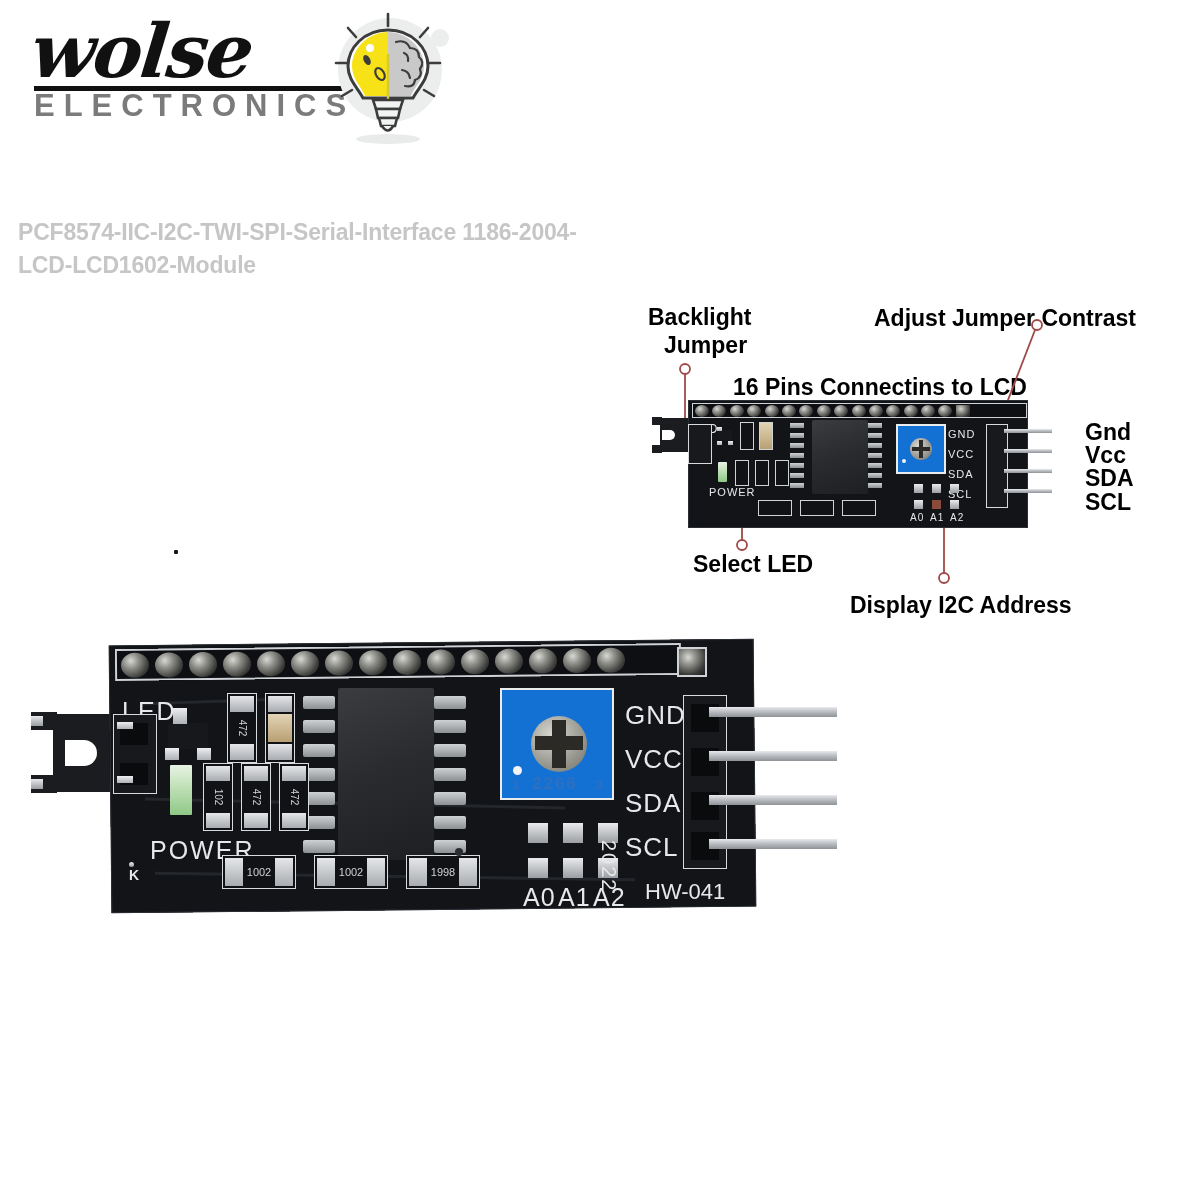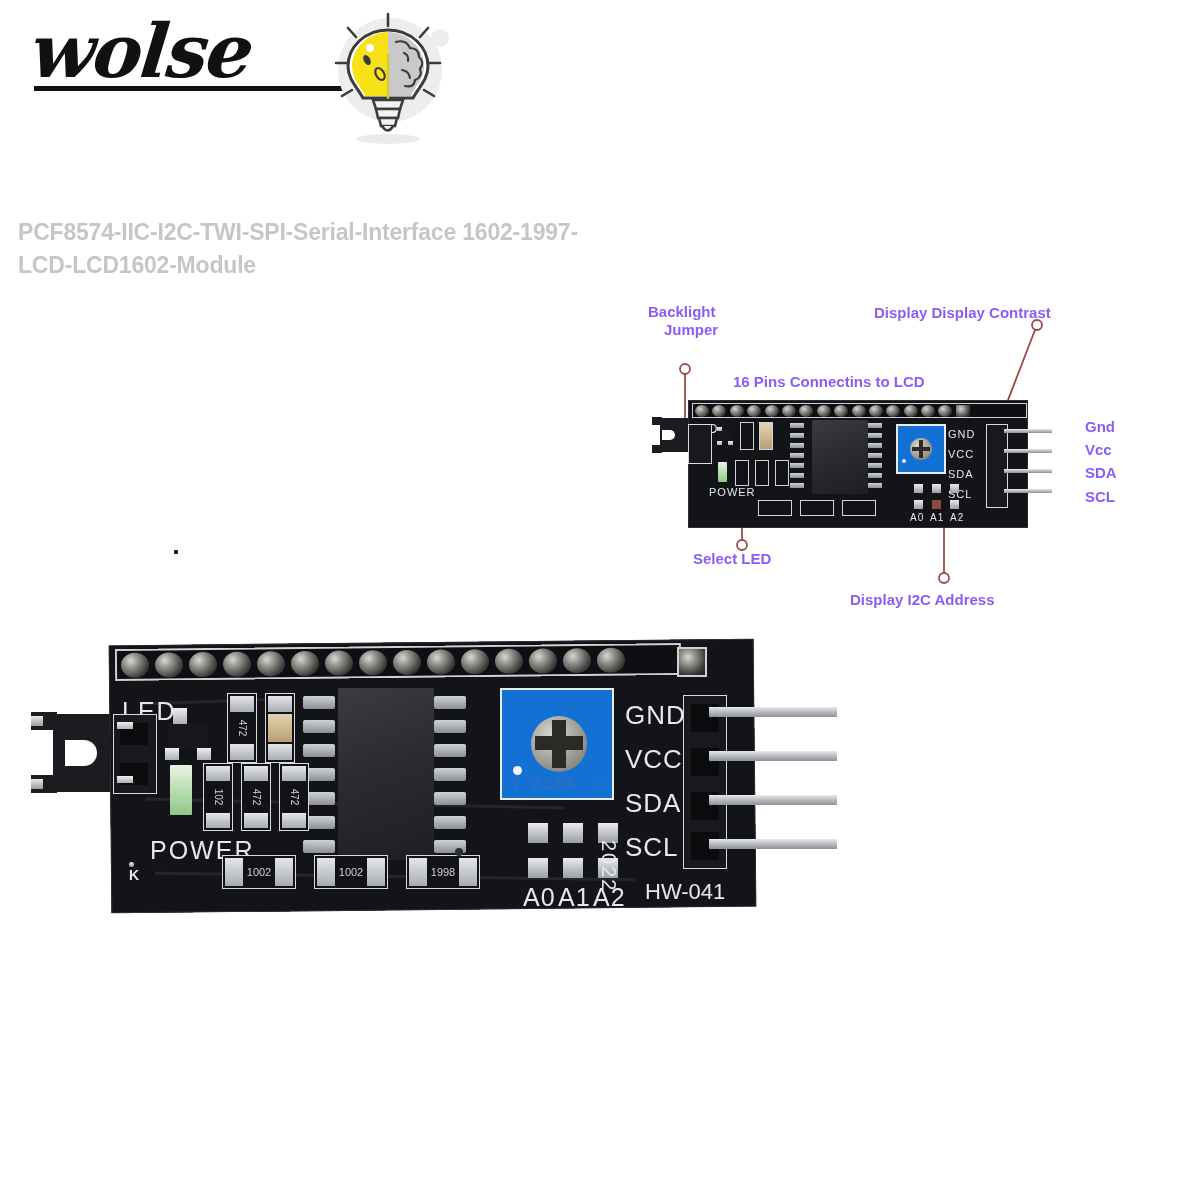--- a/index.html
+++ b/index.html
@@ -39,22 +39,22 @@
     font-size:23px;font-weight:700;color:#c6c6c6;
     line-height:1.42;letter-spacing:-0.2px;
   }
 
   
   #stray-dot{left:174px;top:550px;width:4px;height:4px;background:#1a1a1a;border-radius:1px;}
 
   
   .ann{
     font-family:"Liberation Sans", sans-serif;
-    font-weight:700;color:#8b5cf6;
-    font-size:15px;line-height:1.22;white-space:nowrap;
+    font-weight:700;color:#000000;
+    font-size:23px;line-height:1.22;white-space:nowrap;
   }
 
   
   #small-board-wrap{left:660px;top:400px;width:420px;height:130px;}
   .pcb{
     position:absolute;background:#121418;
     box-shadow:0 0 0 1px #2a2e35 inset;
   }
   
   #large-board-wrap{left:45px;top:640px;width:800px;height:300px;}
@@ -108,20 +108,21 @@
 
   .trace{position:absolute;background:#23262b;}
   svg.leader-svg{position:absolute;overflow:visible;pointer-events:none;}
 </style>
 </head>
 <body>
 
 <div class="abs" id="logo">
   <div class="logo-word">wolse</div>
   <div class="logo-underline"></div>
+  <div class="logo-sub">ELECTRONICS</div>
 
   <svg class="bulb" viewBox="0 0 138 140">
     <circle cx="72" cy="62" r="52" fill="#eceded"></circle>
     <circle cx="122" cy="30" r="9" fill="#eceded"></circle>
     <ellipse cx="70" cy="131" rx="32" ry="5" fill="#e9eaea"></ellipse>
     <g stroke="#3c3c3c" stroke-width="2.6" stroke-linecap="round">
       <line x1="70" y1="6" x2="70" y2="18"></line>
       <line x1="30" y1="20" x2="38" y2="29"></line>
       <line x1="110" y1="20" x2="102" y2="29"></line>
       <line x1="18" y1="55" x2="30" y2="55"></line>
@@ -143,32 +144,32 @@
     <line x1="70" y1="46" x2="70" y2="92" stroke="#d6c936" stroke-width="2.4"></line>
     <g fill="none" stroke="#3c3c3c" stroke-width="2.6">
       <path d="M55 92 h30 l-3 9 h-24 Z" fill="#f2f3f3"></path>
       <path d="M58 101 h24 l-2 9 h-20 Z" fill="#f2f3f3"></path>
       <path d="M61 110 h18 l-2 8 h-14 Z" fill="#f2f3f3"></path>
       <path d="M64 118 q6 9 11 0" fill="#f2f3f3"></path>
     </g>
   </svg>
 </div>
 
-<div class="abs" id="title">PCF8574-IIC-I2C-TWI-SPI-Serial-Interface 1602-1997-LCD-LCD1602-Module</div>
+<div class="abs" id="title">PCF8574-IIC-I2C-TWI-SPI-Serial-Interface 1186-2004-LCD-LCD1602-Module</div>
 
 <div class="abs" id="stray-dot"></div>
 
 <div class="abs ann" style="left:648px;top:303px;text-align:left;">
   <div>Backlight</div>
   <div style="margin-left:16px;">Jumper</div>
 </div>
 
 <div class="abs ann" style="left:733px;top:373px;">16 Pins Connectins to LCD</div>
 
-<div class="abs ann" style="left:874px;top:304px;">Display Display Contrast</div>
+<div class="abs ann" style="left:874px;top:304px;">Adjust Jumper Contrast</div>
 
 <div class="abs ann" style="left:693px;top:550px;">Select LED</div>
 
 <div class="abs ann" style="left:850px;top:591px;">Display I2C Address</div>
 
 <div class="abs ann" style="left:1085px;top:418px;">Gnd</div>
 <div class="abs ann" style="left:1085px;top:441px;">Vcc</div>
 <div class="abs ann" style="left:1085px;top:464px;">SDA</div>
 <div class="abs ann" style="left:1085px;top:488px;">SCL</div>
 

